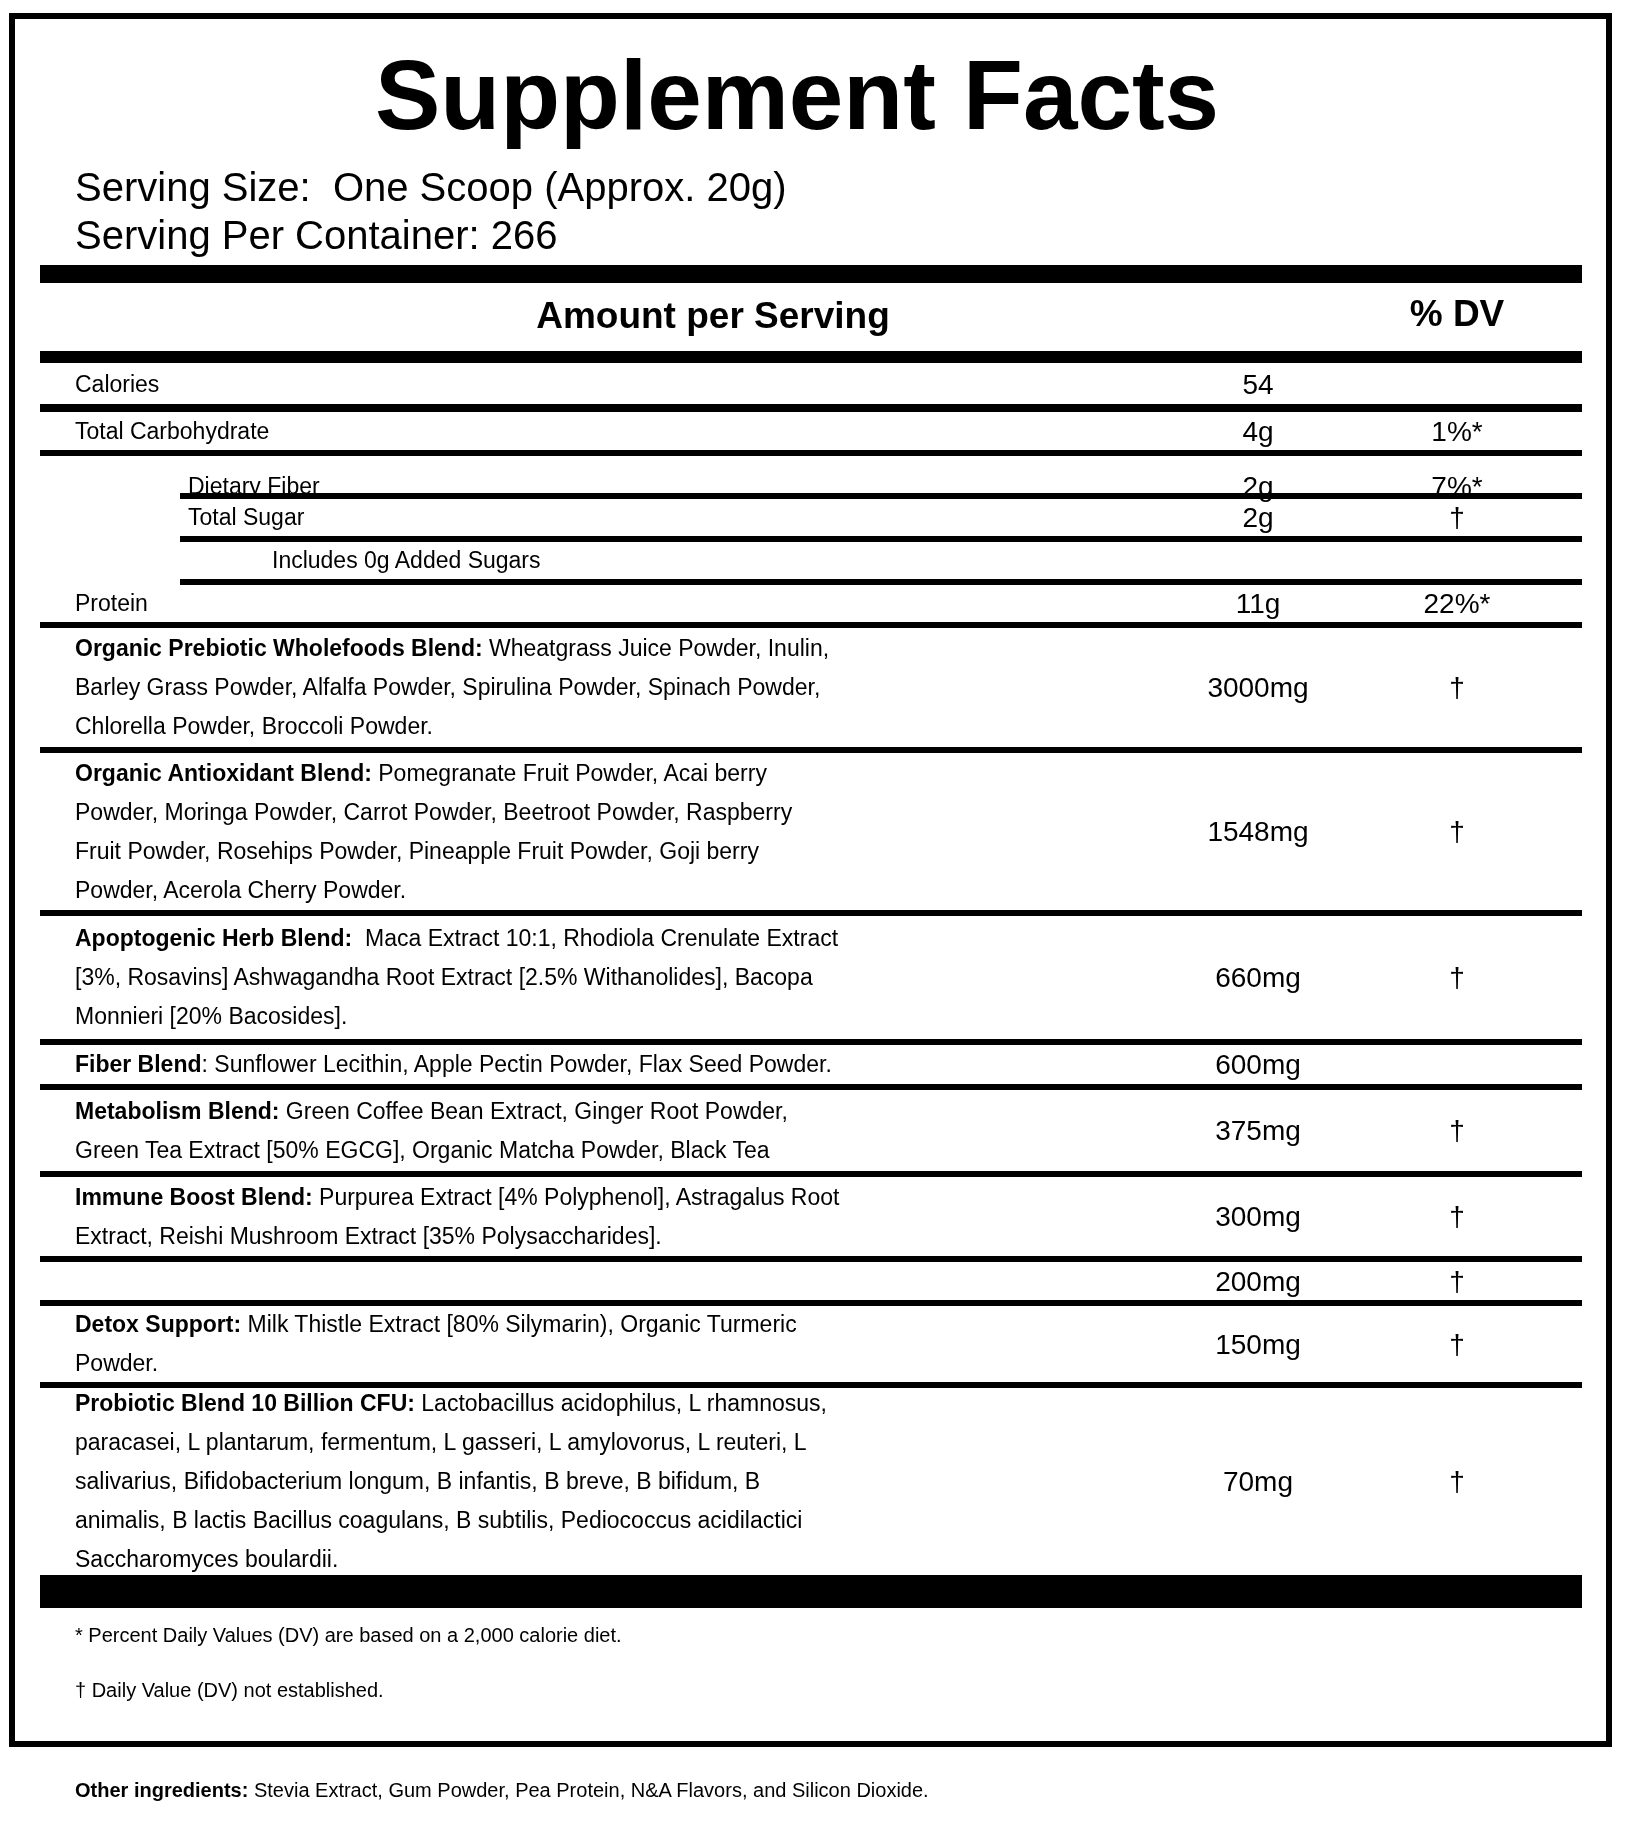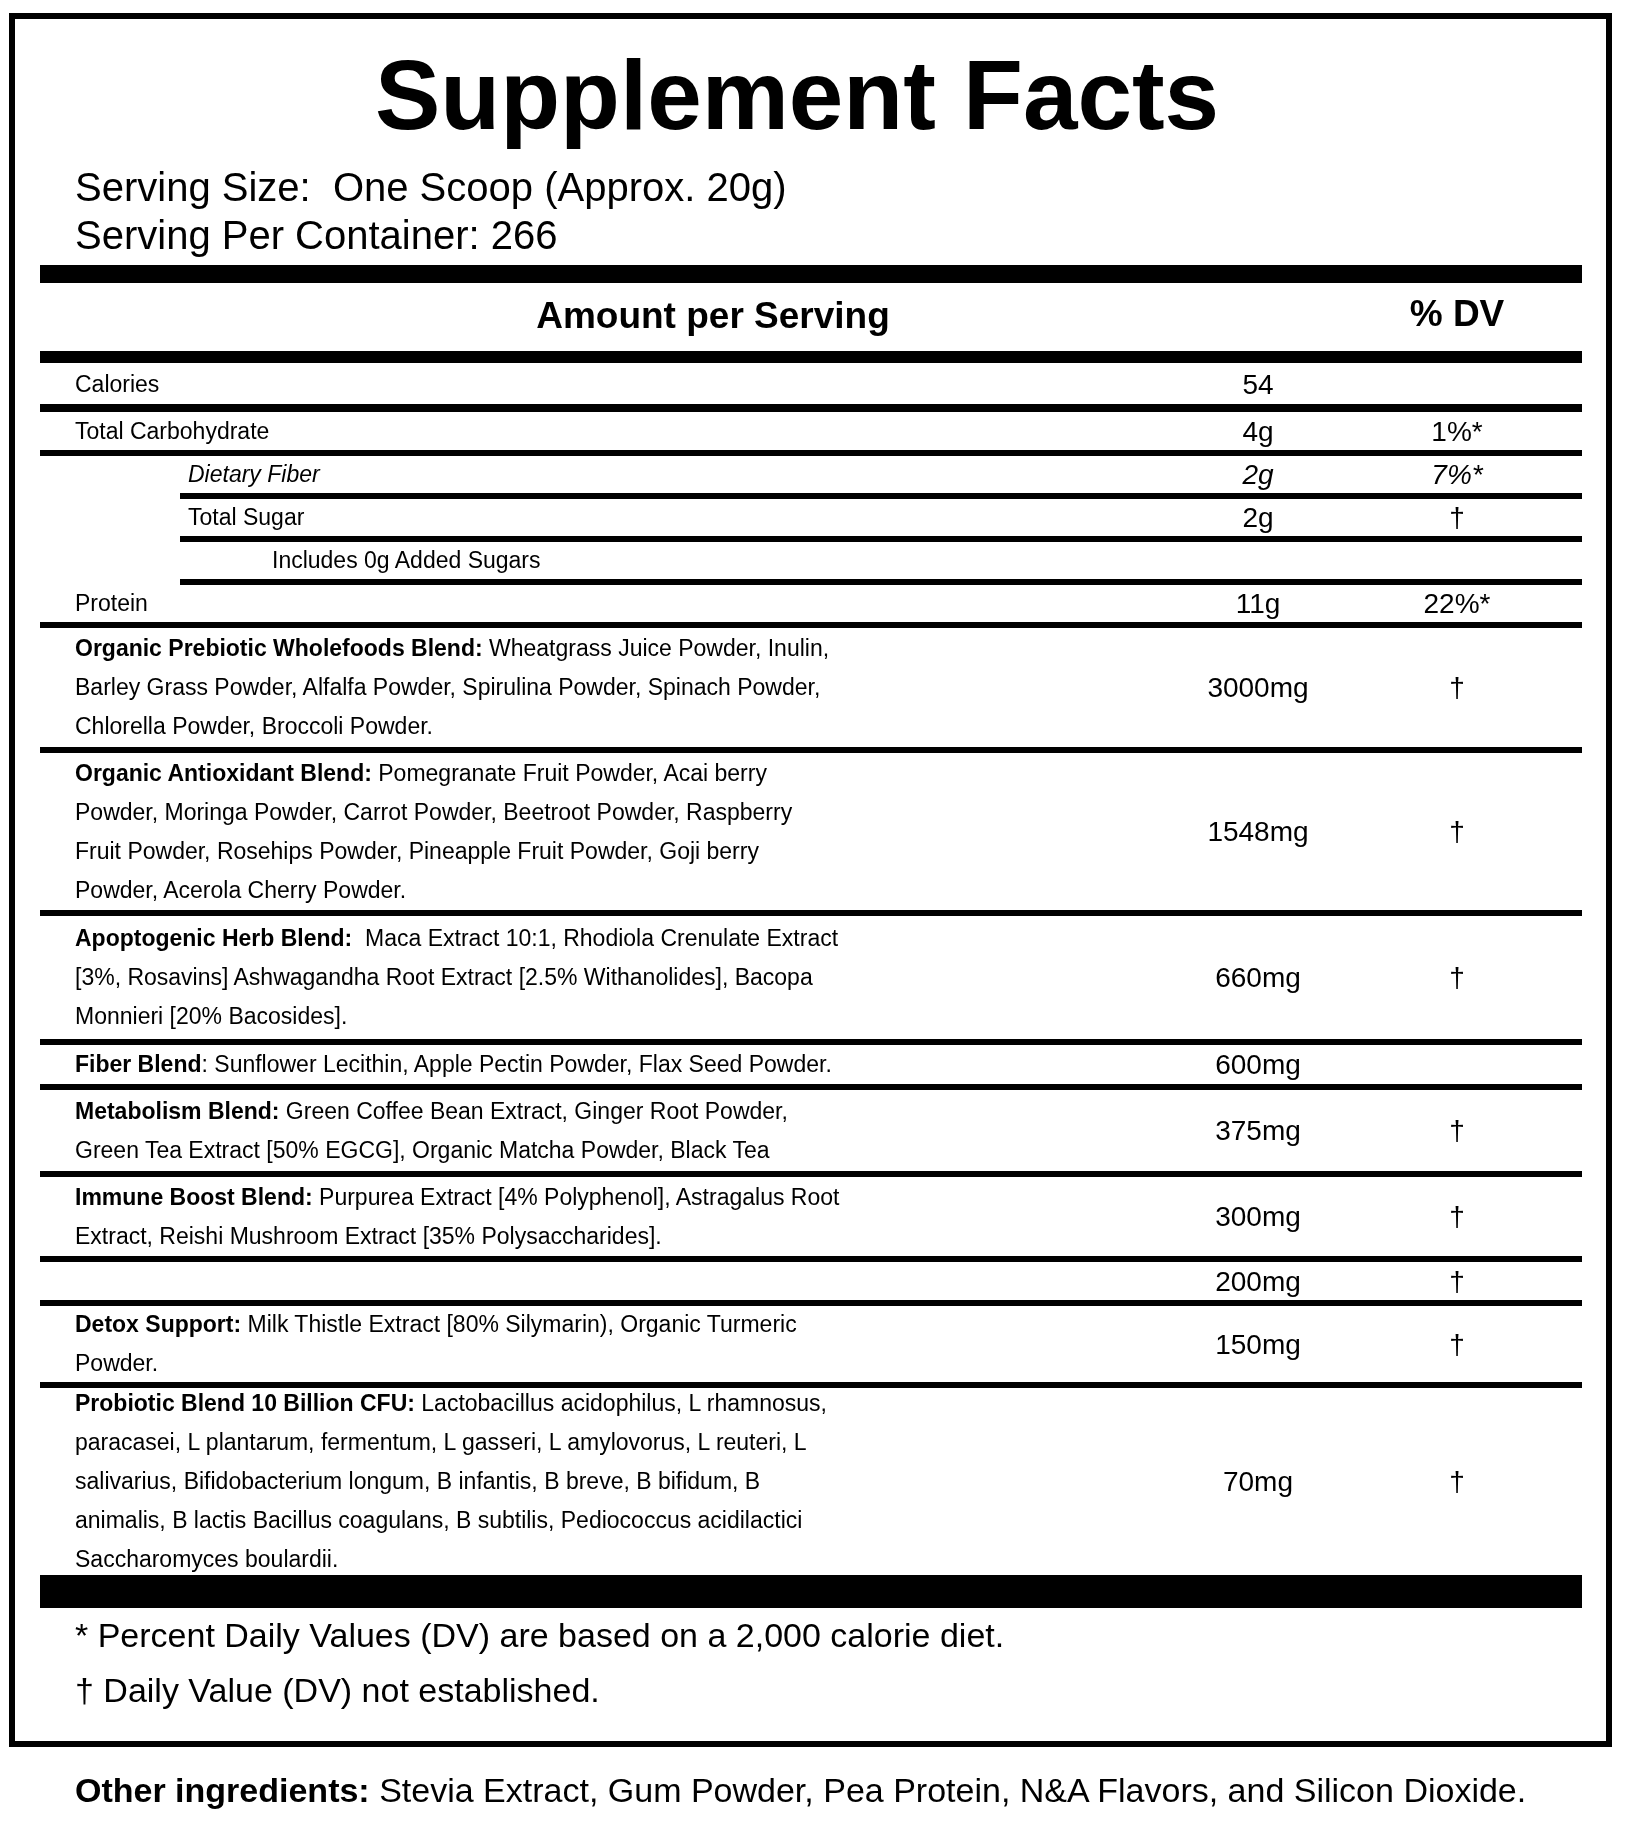--- a/index.html
+++ b/index.html
@@ -13,21 +13,21 @@
   .serving { position: absolute; left: 75px; font-size: 40px; line-height: 48px; white-space: pre; }
   .hdr { position: absolute; font-weight: bold; font-size: 37px; line-height: 44px;
          white-space: nowrap; transform: translateX(-50%); }
   .row { position: absolute; left: 40px; width: 1542px; display: flex; align-items: center; }
   .row .label { font-size: 23px; line-height: 39px; white-space: pre; }
   .row .amt, .row .dv { position: absolute; top: 0; bottom: 0; display: flex; align-items: center;
          justify-content: center; font-size: 28px; line-height: 39px; white-space: nowrap; }
   .row .amt { left: 1158px; width: 120px; }
   .row .dv { left: 1357px; width: 120px; }
   .b { font-weight: bold; }
-  .foot { position: absolute; left: 75px; font-size: 34px; line-height: 39px; white-space: nowrap; }
+  .foot { position: absolute; left: 75px; font-size: 20px; line-height: 39px; white-space: nowrap; }
 </style>
 </head>
 <body>
 
 <div class="box"></div>
 
 <div class="title">Supplement Facts</div>
 
 <div class="serving" style="top:163px;">Serving Size:  One Scoop (Approx. 20g)</div>
 <div class="serving" style="top:211px;">Serving Per Container: 266</div>
@@ -46,21 +46,21 @@
 </div>
 <div class="bar" style="left:40px;top:404px;width:1542px;height:8px;"></div>
 
 <div class="row" style="top:412px;height:38px;">
   <span class="label" style="padding-left:35px;">Total Carbohydrate</span>
   <span class="amt">4g</span>
   <span class="dv">1%*</span>
 </div>
 <div class="bar" style="left:40px;top:450px;width:1542px;height:6px;"></div>
 
-<div class="row" style="top:456px;height:37px;font-style:italic;">
+<div class="row" style="top:468px;height:37px;">
   <span class="label" style="padding-left:148px;">Dietary Fiber</span>
   <span class="amt">2g</span>
   <span class="dv">7%*</span>
 </div>
 <div class="bar" style="left:180px;top:493px;width:1402px;height:6px;"></div>
 
 <div class="row" style="top:499px;height:37px;">
   <span class="label" style="padding-left:148px;">Total Sugar</span>
   <span class="amt">2g</span>
   <span class="dv">†</span>

